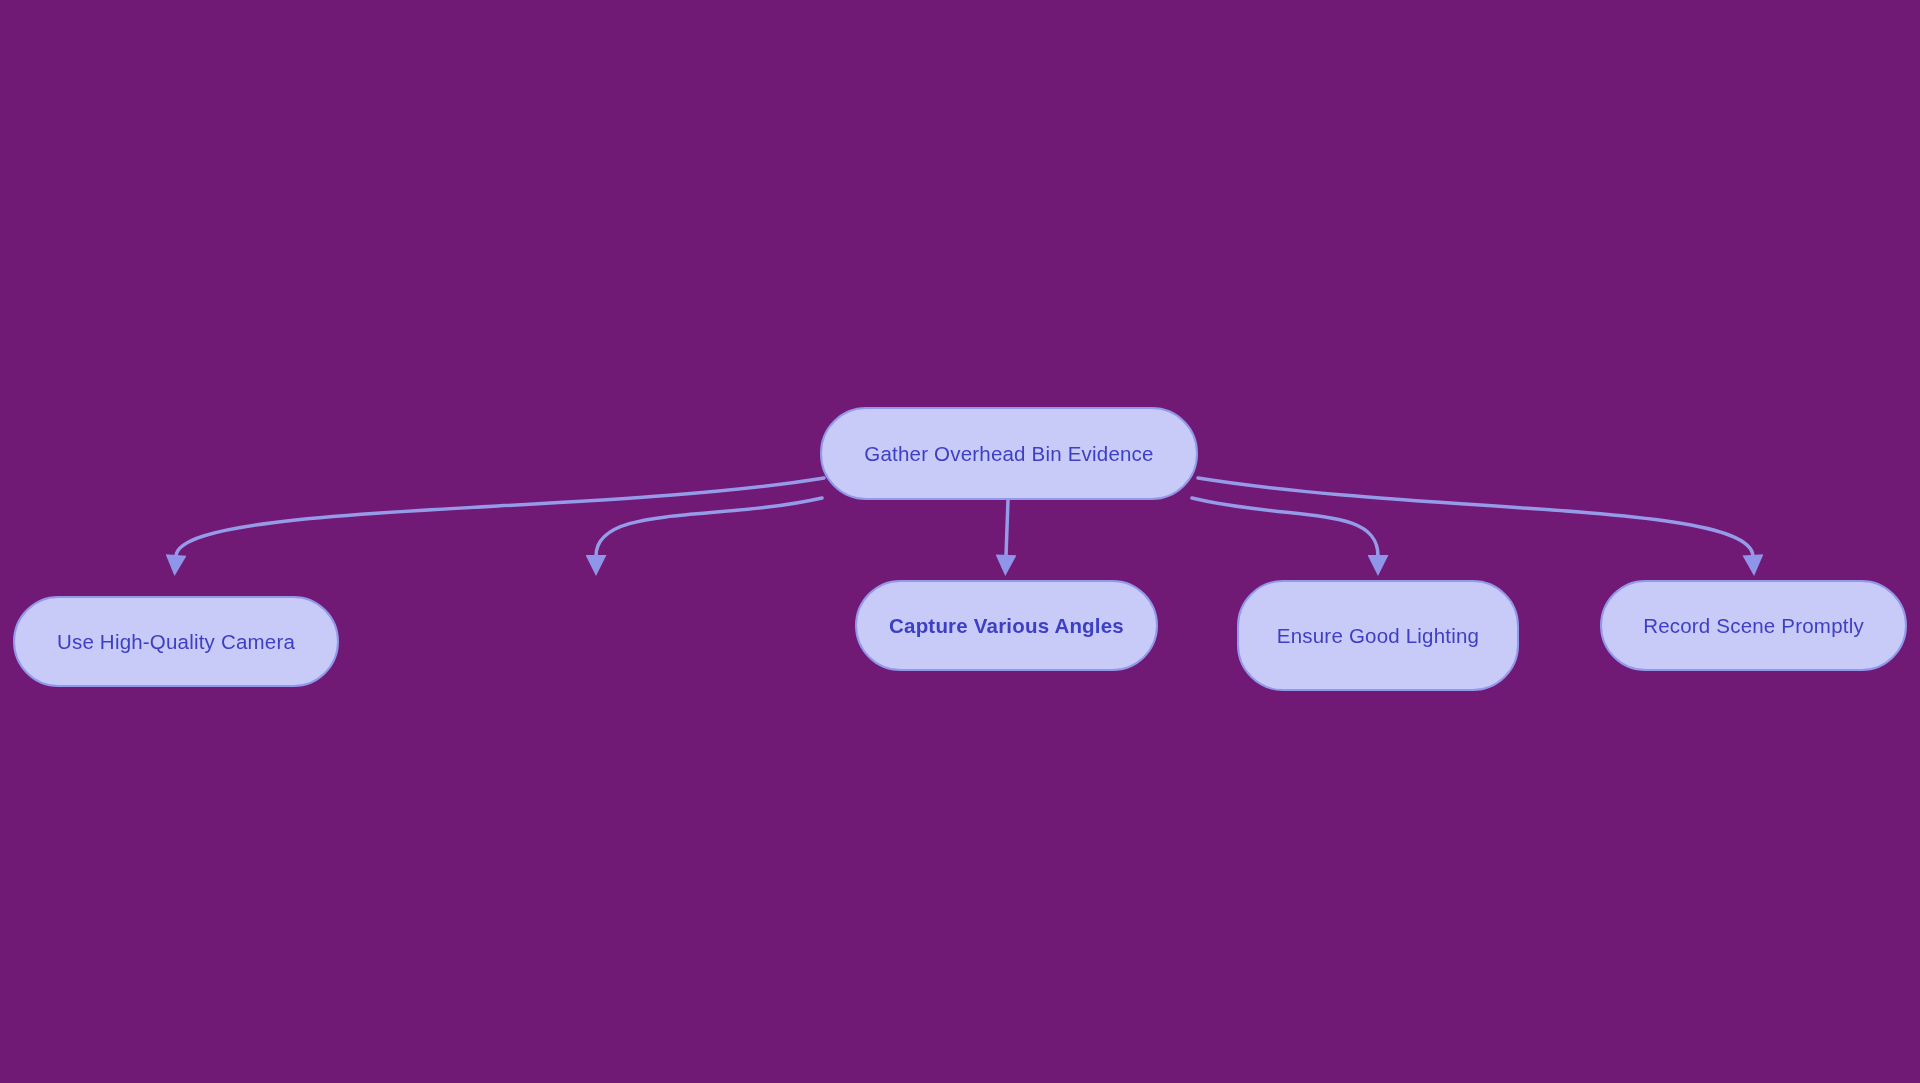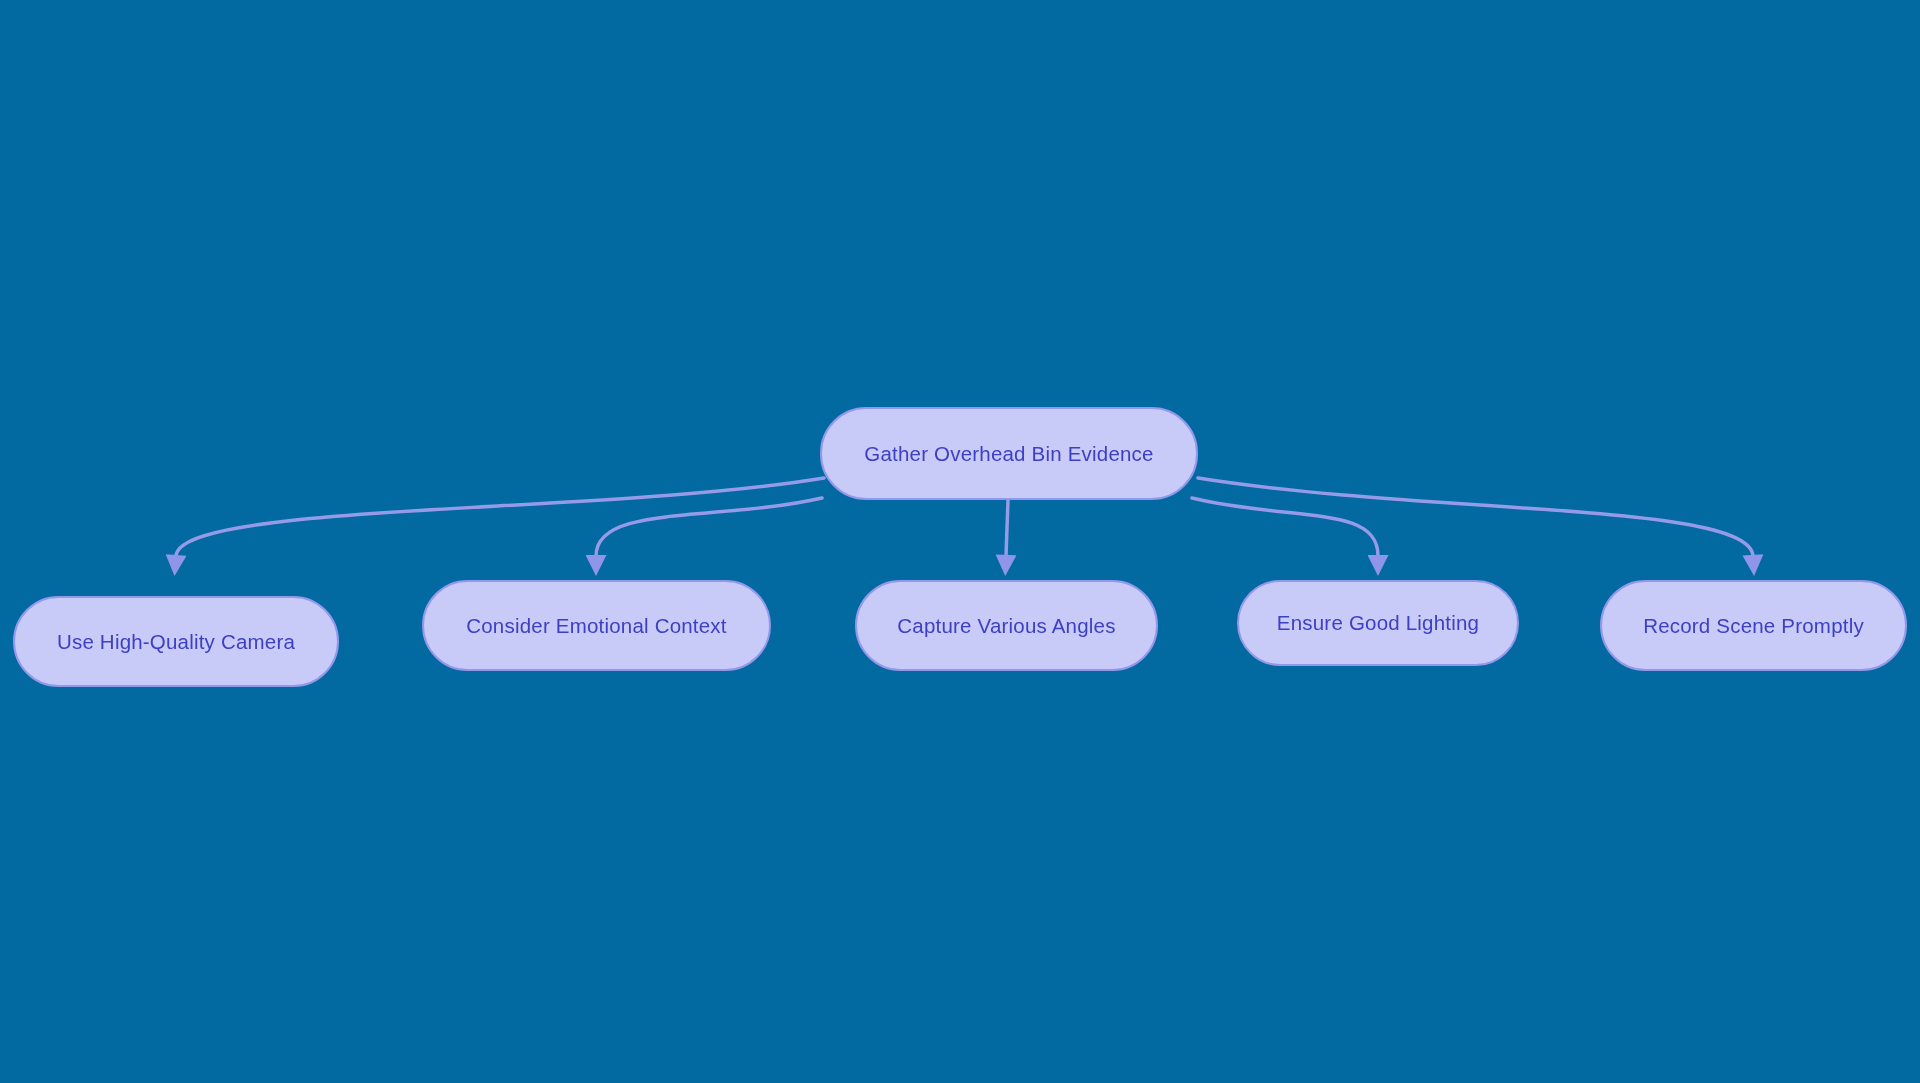--- a/index.html
+++ b/index.html
@@ -5,21 +5,21 @@
   html, body {
     margin: 0;
     padding: 0;
     background: #ffffff;
     font-family: "Liberation Sans", sans-serif;
   }
   .canvas {
     position: relative;
     width: 1920px;
     height: 1083px;
-    background: #0369a1;
+    background: #701a75;
     overflow: hidden;
   }
   .edges {
     position: absolute;
     left: 0;
     top: 0;
     width: 1920px;
     height: 1083px;
     pointer-events: none;
   }
@@ -34,22 +34,22 @@
     justify-content: center;
     text-align: center;
     font-size: 20.5px;
     letter-spacing: 0.2px;
     color: #3d3fc4;
     white-space: nowrap;
   }
   .node-root  { left: 820px;  top: 407px; width: 378px; height: 93px; }
   .node-c0    { left: 13px;   top: 596px; width: 326px; height: 91px; }
   .node-c1    { left: 422px;  top: 580px; width: 349px; height: 91px; }
-  .node-c2    { left: 855px;  top: 580px; width: 303px; height: 91px; }
-  .node-c3    { left: 1237px; top: 580px; width: 282px; height: 86px; }
+  .node-c2    { left: 855px;  top: 580px; width: 303px; height: 91px; font-weight: bold; }
+  .node-c3    { left: 1237px; top: 580px; width: 282px; height: 111px; }
   .node-c4    { left: 1600px; top: 580px; width: 307px; height: 91px; text-align: right; }
 </style>
 </head>
 <body>
 
 <div class="canvas">
 
   <svg class="edges" viewBox="0 0 1920 1083" xmlns="http://www.w3.org/2000/svg">
     <defs>
       <marker id="arrow" viewBox="0 0 10 10" refX="0.5" refY="5" markerWidth="6.5" markerHeight="6" orient="auto" markerUnits="strokeWidth">
@@ -66,23 +66,20 @@
   </svg>
 
   <div class="node node-root">
     <span>Gather Overhead Bin Evidence</span>
   </div>
 
   <div class="node node-c0">
     <span>Use High-Quality Camera</span>
   </div>
 
-  <div class="node node-c1">
-    <span>Consider Emotional Context</span>
-  </div>
 
   <div class="node node-c2">
     <span>Capture Various Angles</span>
   </div>
 
   <div class="node node-c3">
     <span>Ensure Good Lighting</span>
   </div>
 
   <div class="node node-c4">

